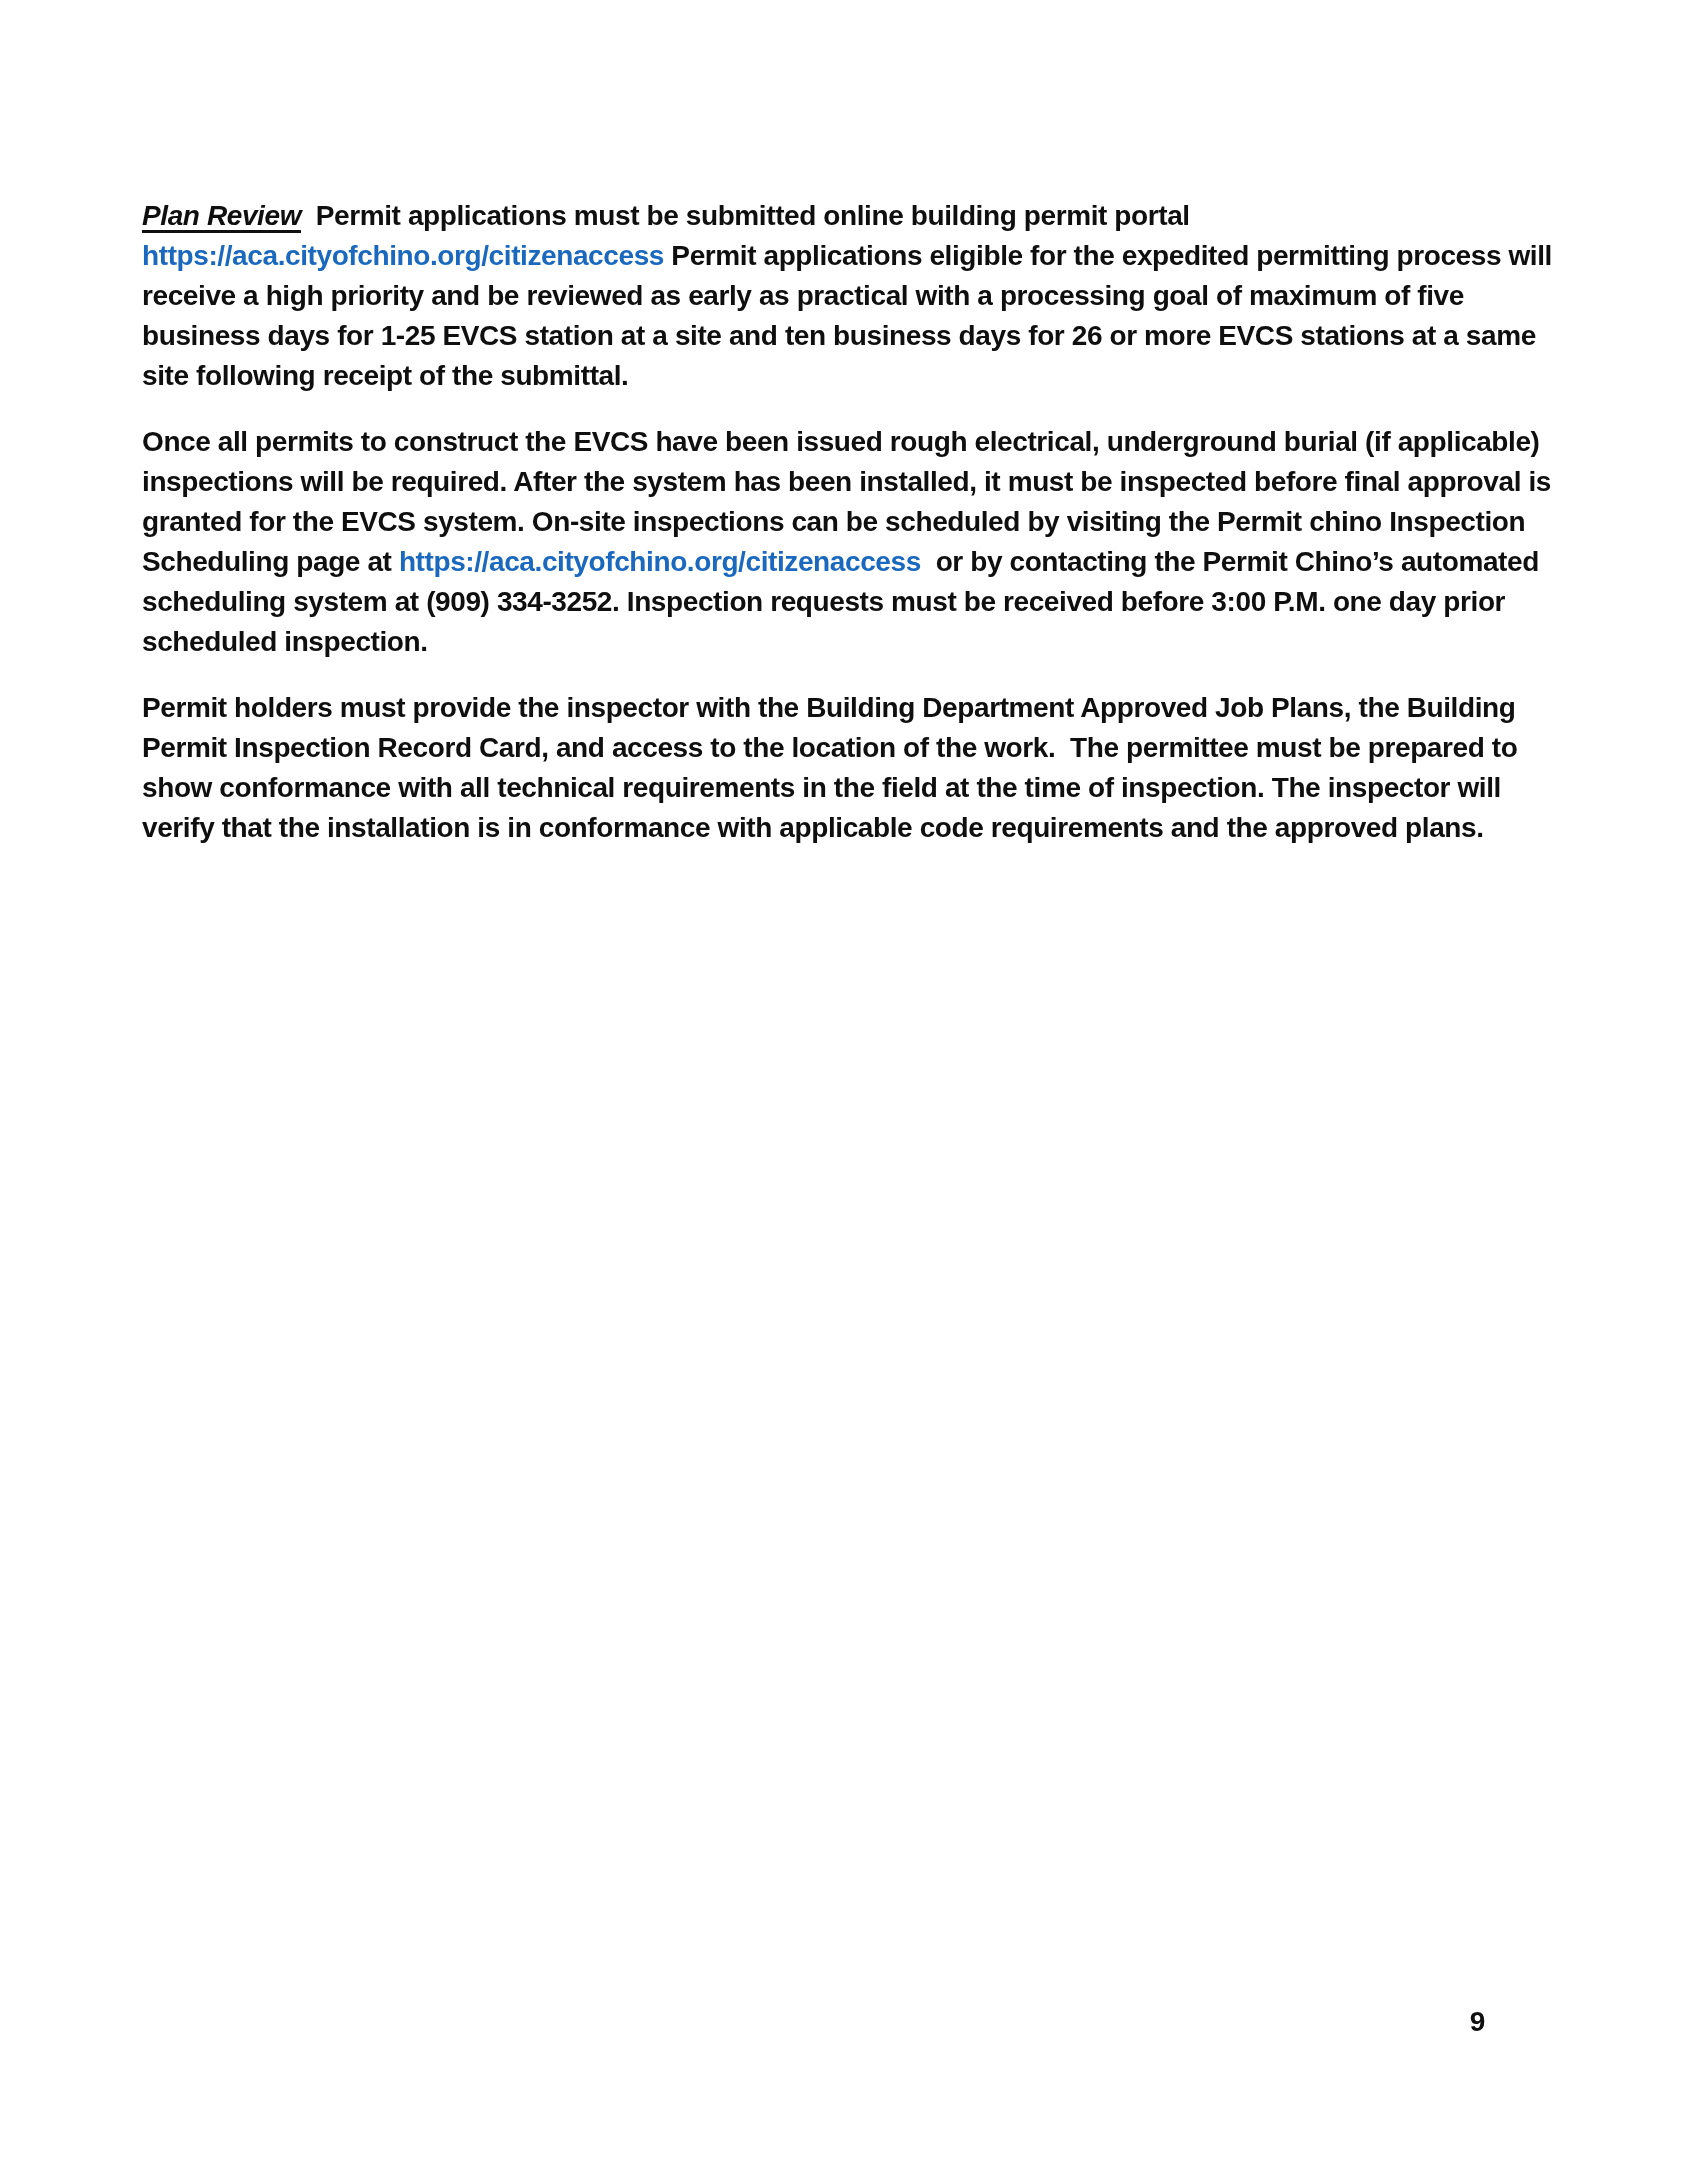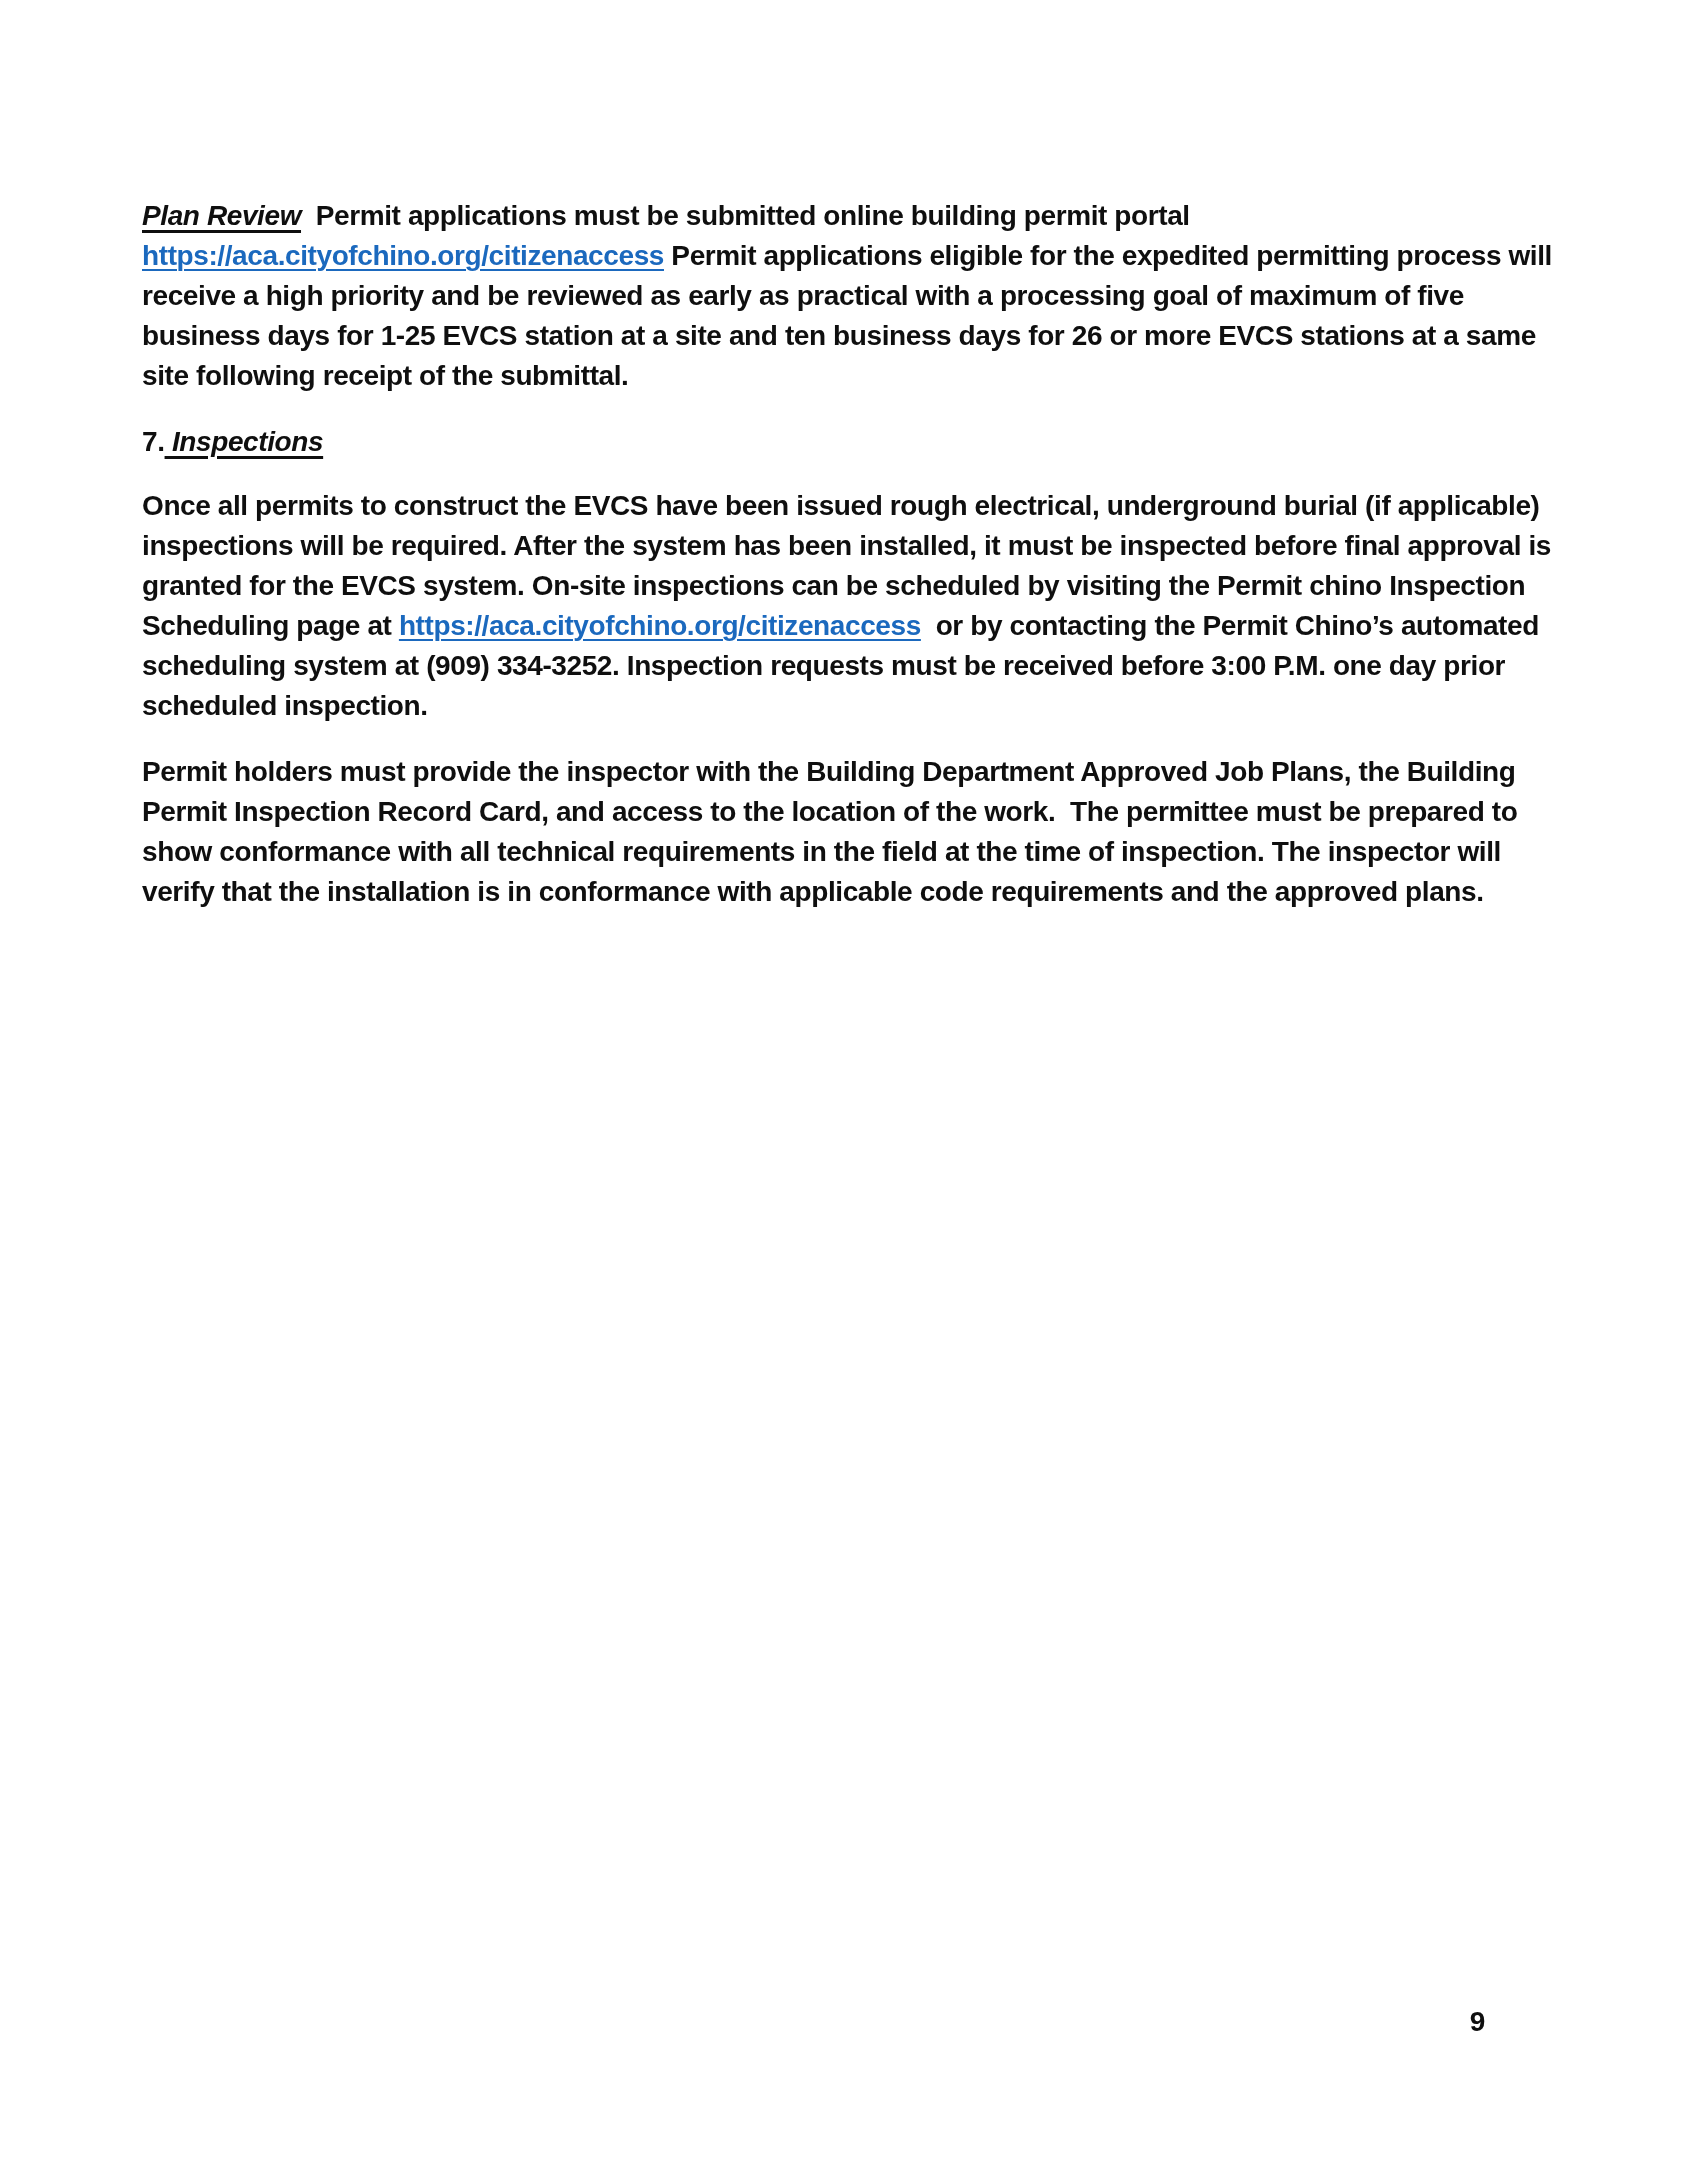--- a/index.html
+++ b/index.html
@@ -47,21 +47,20 @@
   }
   .section-title {
     font-weight: 700;
     font-style: italic;
     text-decoration: underline;
     text-decoration-thickness: 2.5px;
     text-underline-offset: 5px;
   }
   a.link {
     color: #1b69be;
-    text-decoration: underline;
     text-decoration-thickness: 2px;
     text-underline-offset: 4px;
     cursor: pointer;
   }
   .page-number {
     position: absolute;
     right: 198px;
     top: 2006px;
     font-size: 28px;
     font-weight: 700;
@@ -70,21 +69,20 @@
   }
 </style>
 </head>
 <body>
 
 <div class="page">
   <div class="content">
 
     <p class="para"><span class="lead-heading">Plan Review</span><span>  Permit applications must be submitted online building permit portal </span><a class="link">https://aca.cityofchino.org/citizenaccess</a><span> Permit applications eligible for the expedited permitting process will receive a high priority and be reviewed as early as practical with a processing goal of maximum of five business days for 1-25 EVCS station at a site and ten business days for 26 or more EVCS stations at a same site following receipt of the submittal.</span></p>
 
-    <h2 class="section-heading"><span>7.</span><span class="section-title"> Inspections</span></h2>
 
     <p class="para"><span>Once all permits to construct the EVCS have been issued rough electrical, underground burial (if applicable) inspections will be required. After the system has been installed, it must be inspected before final approval is granted for the EVCS system. On-site inspections can be scheduled by visiting the Permit chino Inspection Scheduling page at </span><a class="link">https://aca.cityofchino.org/citizenaccess</a><span>  or by contacting the Permit Chino’s automated scheduling system at (909) 334-3252. Inspection requests must be received before 3:00 P.M. one day prior scheduled inspection.</span></p>
 
     <p class="para"><span>Permit holders must provide the inspector with the Building Department Approved Job Plans, the Building Permit Inspection Record Card, and access to the location of the work.  The permittee must be prepared to show conformance with all technical requirements in the field at the time of inspection. The inspector will verify that the installation is in conformance with applicable code requirements and the approved plans.</span></p>
 
   </div>
 
   <div class="page-number">9</div>
 </div>
 

